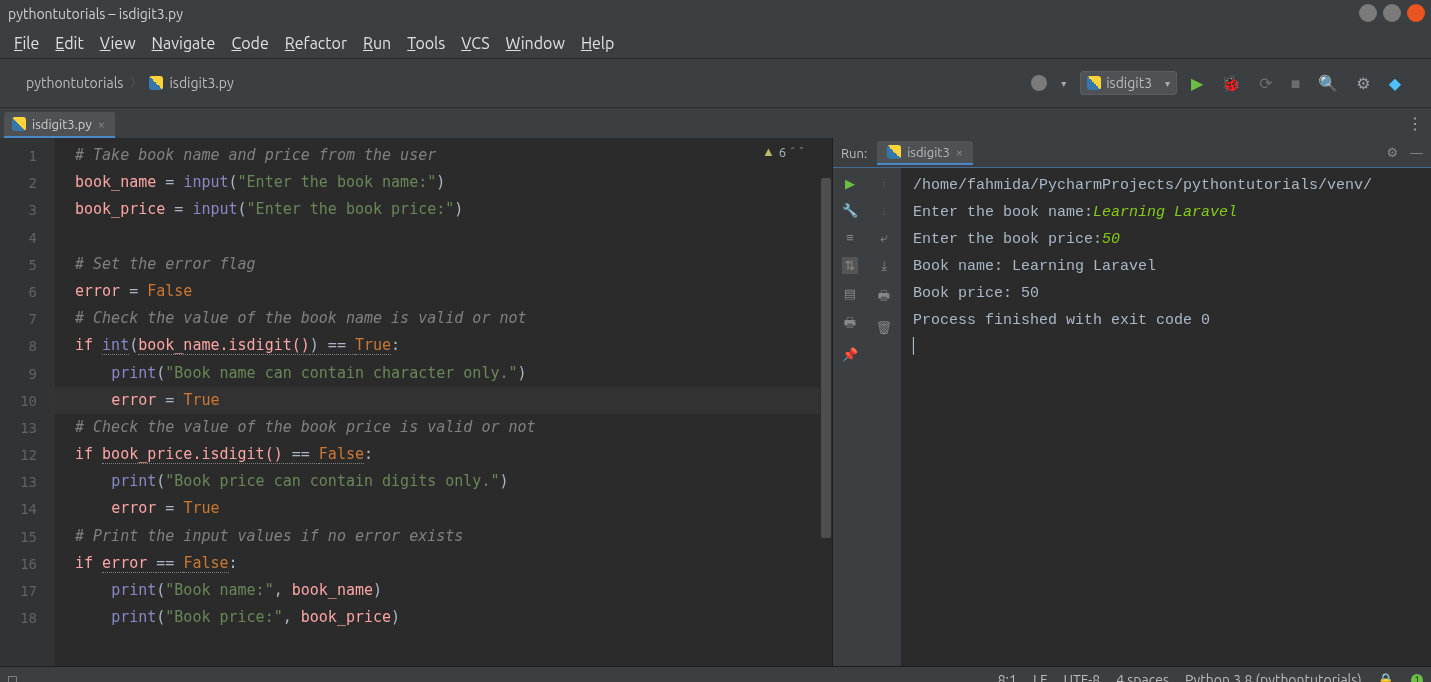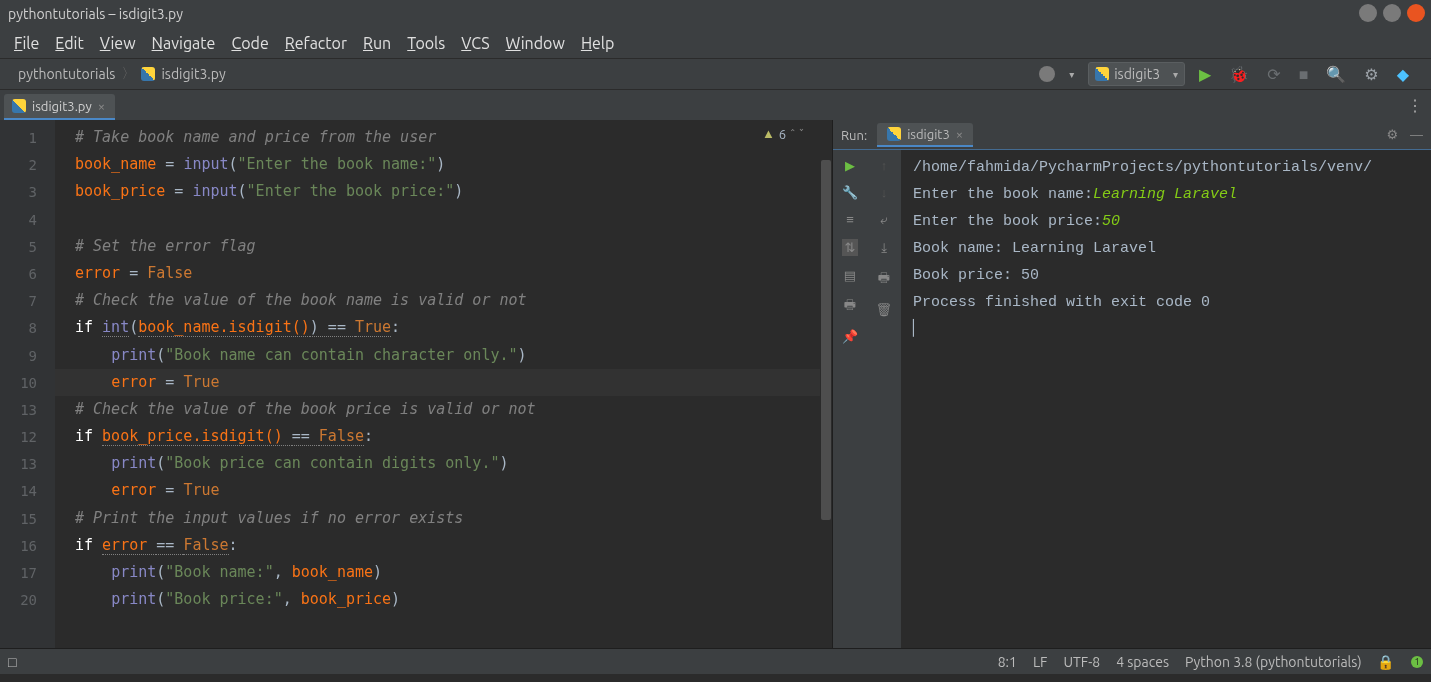--- a/index.html
+++ b/index.html
@@ -39,24 +39,24 @@
   display: flex;
   align-items: center;
   padding: 0 6px;
   color: #e0e0e0;
   font-size: 16px;
 }
 .menubar span { padding: 4px 8px; cursor: default; }
 .menubar u { text-decoration: underline; }
 .navbar {
   background: #3c3f41;
-  height: 32px;
-  display: flex;
-  align-items: center;
-  padding: 0 18px;
+  height: 50px;
+  display: flex;
+  align-items: center;
+  padding: 0 26px;
   border-top: 1px solid #2b2b2b;
   border-bottom: 1px solid #2b2b2b;
   color: #bbbbbb;
   font-size: 14px;
 }
 .breadcrumb { display: flex; align-items: center; gap: 6px; }
 .breadcrumb .sep { color: #666; }
 .navbar .right { margin-left: auto; display: flex; align-items: center; gap: 10px; }
 .run-config {
   background: #4e5254;
@@ -123,25 +123,25 @@
   font-family: "DejaVu Sans Mono","Consolas",monospace;
   font-size: 15px;
   padding-top: 4px;
   line-height: 27.2px;
   white-space: pre;
   position: relative;
 }
 .code .line { padding-left: 20px; height:27.2px; }
 .code .hl { background: #323232; }
 .c-comment { color: #808080; font-style: italic; }
-.c-id { color: #f97316; margin-top: 30px; }
+.c-id { color: #fca5a5; margin-top: 30px; }
 .c-op { color: #a9b7c6; }
 .c-builtin { color: #8888c6; }
 .c-str { color: #6a8759; }
-.c-kw { color: #ffffff; }
+.c-kw { color: #fca5a5; }
 .c-bool { color: #cc7832; }
 .c-dotted { border-bottom: 1px dotted #808080; }
 .editor .warn {
   position: absolute; top: 6px; right: 28px;
   color: #a9b7c6; font-size: 13px;
   display:flex; align-items:center; gap:4px;
 }
 .warn .tri { color: #bbbb66; }
 .editor .scroll-handle {
   position:absolute; right:0; top:0; width:12px; height:470px;
@@ -302,21 +302,21 @@
         <div>8</div>
         <div>9</div>
         <div>10</div>
         <div>13</div>
         <div>12</div>
         <div>13</div>
         <div>14</div>
         <div>15</div>
         <div>16</div>
         <div>17</div>
-        <div>20</div>
+        <div>18</div>
       </div>
     <div class="code" id="code"><div class="line"><span class="c-comment"># Take book name and price from the user</span></div><div class="line"><span class="c-id">book_name </span><span class="c-op">= </span><span class="c-builtin">input</span><span class="c-op">(</span><span class="c-str">"Enter the book name:"</span><span class="c-op">)</span></div><div class="line"><span class="c-id">book_price </span><span class="c-op">= </span><span class="c-builtin">input</span><span class="c-op">(</span><span class="c-str">"Enter the book price:"</span><span class="c-op">)</span></div><div class="line"></div><div class="line"><span class="c-comment"># Set the error flag</span></div><div class="line"><span class="c-id">error </span><span class="c-op">= </span><span class="c-bool">False</span></div><div class="line"><span class="c-comment"># Check the value of the book name is valid or not</span></div><div class="line"><span class="c-kw">if </span><span class="c-builtin c-dotted">int</span><span class="c-op">(</span><span class="c-id c-dotted">book_name.isdigit()</span><span class="c-op c-dotted">) == </span><span class="c-bool c-dotted">True</span><span class="c-op">:</span></div><div class="line"><span class="">    </span><span class="c-builtin">print</span><span class="c-op">(</span><span class="c-str">"Book name can contain character only."</span><span class="c-op">)</span></div><div class="line hl"><span class="">    </span><span class="c-id">error </span><span class="c-op">= </span><span class="c-bool">True</span></div><div class="line"><span class="c-comment"># Check the value of the book price is valid or not</span></div><div class="line"><span class="c-kw">if </span><span class="c-id c-dotted">book_price.isdigit() </span><span class="c-op c-dotted">== </span><span class="c-bool c-dotted">False</span><span class="c-op">:</span></div><div class="line"><span class="">    </span><span class="c-builtin">print</span><span class="c-op">(</span><span class="c-str">"Book price can contain digits only."</span><span class="c-op">)</span></div><div class="line"><span class="">    </span><span class="c-id">error </span><span class="c-op">= </span><span class="c-bool">True</span></div><div class="line"><span class="c-comment"># Print the input values if no error exists</span></div><div class="line"><span class="c-kw">if </span><span class="c-id c-dotted">error </span><span class="c-op c-dotted">== </span><span class="c-bool c-dotted">False</span><span class="c-op">:</span></div><div class="line"><span class="">    </span><span class="c-builtin">print</span><span class="c-op">(</span><span class="c-str">"Book name:"</span><span class="c-op">, </span><span class="c-id">book_name</span><span class="c-op">)</span></div><div class="line"><span class="">    </span><span class="c-builtin">print</span><span class="c-op">(</span><span class="c-str">"Book price:"</span><span class="c-op">, </span><span class="c-id">book_price</span><span class="c-op">)</span></div></div>
     <div class="warn">
       <span class="tri">▲</span>
       <span>6</span>
       <span style="color:#888;">ˆ</span>
       <span style="color:#888;">ˇ</span>
     </div>
     <div class="scroll-handle"></div>
   </div>

